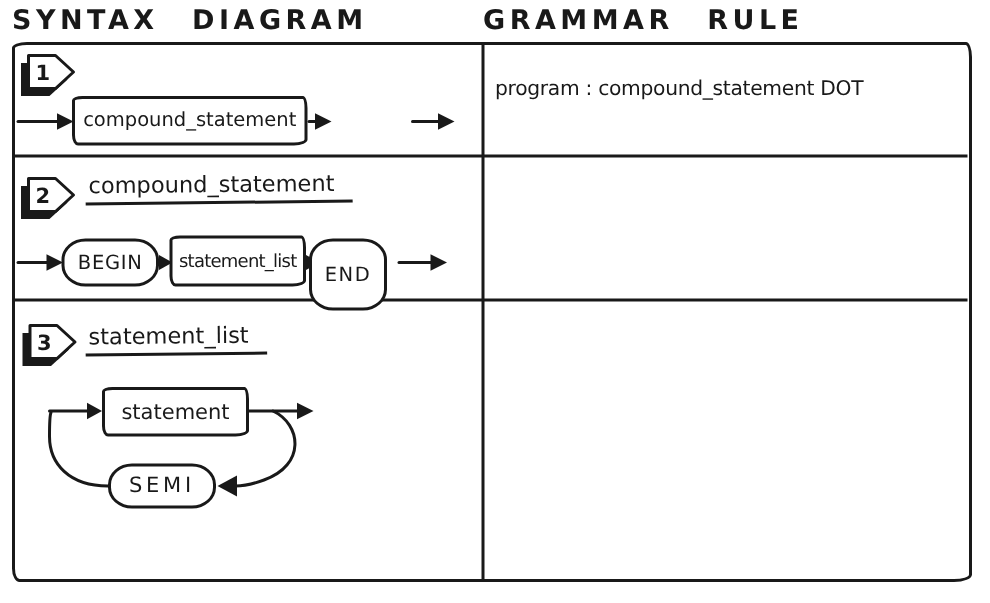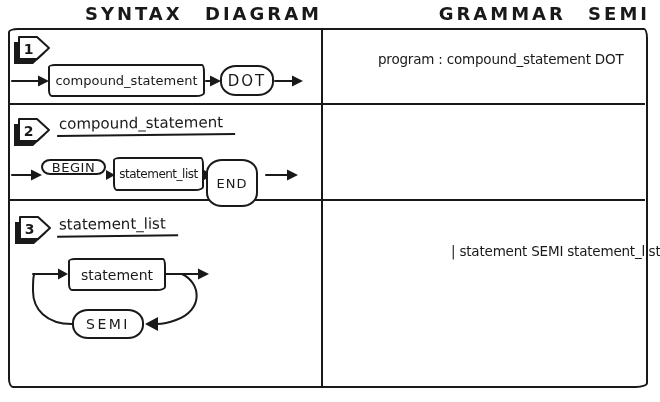--- a/index.html
+++ b/index.html
@@ -2,21 +2,21 @@
 <html><head>
 <meta charset="utf-8">
 <style>
   html,body{margin:0;padding:0;background:#ffffff;}
   .screen{
     position:relative;width:660px;height:402px;background:#ffffff;
     font-family:"DejaVu Sans",sans-serif;color:#191919;overflow:hidden;
   }
   .hdr{
     position:absolute;top:3px;font-weight:bold;font-size:18px;
-    letter-spacing:3px;word-spacing:13px;text-align:right;white-space:nowrap;
+    letter-spacing:3px;word-spacing:13px;text-align:left;white-space:nowrap;
   }
   .hdr-left{left:8px;width:314px;}
   .hdr-right{left:322px;width:328px;}
   .outer{
     position:absolute;left:8px;top:28px;width:636px;height:356px;
     border:2px solid #191919;border-radius:10px 4px 12px 5px / 4px 10px 5px 9px;
   }
   .vline{position:absolute;left:321px;top:28px;width:2px;height:358px;background:#191919;}
   .hline{position:absolute;left:9px;width:636px;height:2px;background:#191919;}
   .h1{top:103px;} .h2{top:199px;}
@@ -28,29 +28,29 @@
   .row-label{
     position:absolute;font-size:15px;border-bottom:2px solid #191919;
     padding:0 12px 2px 2px;white-space:nowrap;transform:rotate(-0.6deg);
   }
   .node{
     position:absolute;display:flex;align-items:center;justify-content:center;
     background:#fff;border:2px solid #191919;white-space:nowrap;box-sizing:border-box;
   }
   .nt{border-radius:7px 3px 9px 4px / 3px 8px 4px 7px;}
   .t{border-radius:16px / 14px;}
-  .rule{position:absolute;font-size:13.5px;white-space:nowrap;letter-spacing:-0.2px;margin-left:48px;}
+  .rule{position:absolute;font-size:13.5px;white-space:nowrap;letter-spacing:-0.2px;}
 </style>
 </head>
 <body>
 
 <div class="screen">
 
   <div class="hdr hdr-left">SYNTAX DIAGRAM</div>
-  <div class="hdr hdr-right">GRAMMAR SEMI</div>
+  <div class="hdr hdr-right">GRAMMAR RULE</div>
 
   <div class="outer"></div>
   <div class="vline"></div>
   <div class="hline h1"></div>
   <div class="hline h2"></div>
 
   <svg class="wires" viewBox="0 0 660 402">
 
     <line x1="12" y1="81" x2="39" y2="81"></line>
     <polygon points="49,81 38,75.5 38,86.5"></polygon>
@@ -88,25 +88,23 @@
   <svg class="badge" style="left:13px;top:215px" width="40" height="31" viewBox="0 0 40 31">
     <polygon points="2,7 21,7 33,18 21,29 2,29" fill="#191919"></polygon>
     <polygon points="7,2 25,2 37,13 25,24 7,24" fill="#ffffff" stroke="#191919" stroke-width="2" stroke-linejoin="round"></polygon>
     <text x="16.5" y="18.5" text-anchor="middle">3</text>
   </svg>
 
   <div class="row-label" style="left:57px;top:114px">compound_statement</div>
   <div class="row-label" style="left:57px;top:215px">statement_list</div>
 
   <div class="node nt" style="left:48px;top:64px;width:157px;height:33px;font-size:13px">compound_statement</div>
-  <div class="node t" style="left:220px;top:65px;width:54px;height:31px;font-size:15px;letter-spacing:2px">DOT</div>
 
-  <div class="node t" style="left:41px;top:159px;width:65px;height:16px;font-size:13px;letter-spacing:0.5px">BEGIN</div>
+  <div class="node t" style="left:41px;top:159px;width:65px;height:32px;font-size:13px;letter-spacing:0.5px">BEGIN</div>
   <div class="node nt" style="left:113px;top:157px;width:91px;height:34px;font-size:12px;letter-spacing:-0.5px">statement_list</div>
   <div class="node t" style="left:206px;top:159px;width:52px;height:48px;font-size:13px;letter-spacing:1px">END</div>
 
   <div class="node t" style="left:72px;top:309px;width:72px;height:30px;font-size:14px;letter-spacing:2.5px">SEMI</div>
   <div class="node nt" style="left:68px;top:258px;width:98px;height:33px;font-size:14px">statement</div>
 
   <div class="rule" style="left:330px;top:51px">program : compound_statement DOT</div>
-  <div class="rule" style="left:403px;top:243px">| statement SEMI statement_list</div>
 
 </div>
 
 </body></html>

